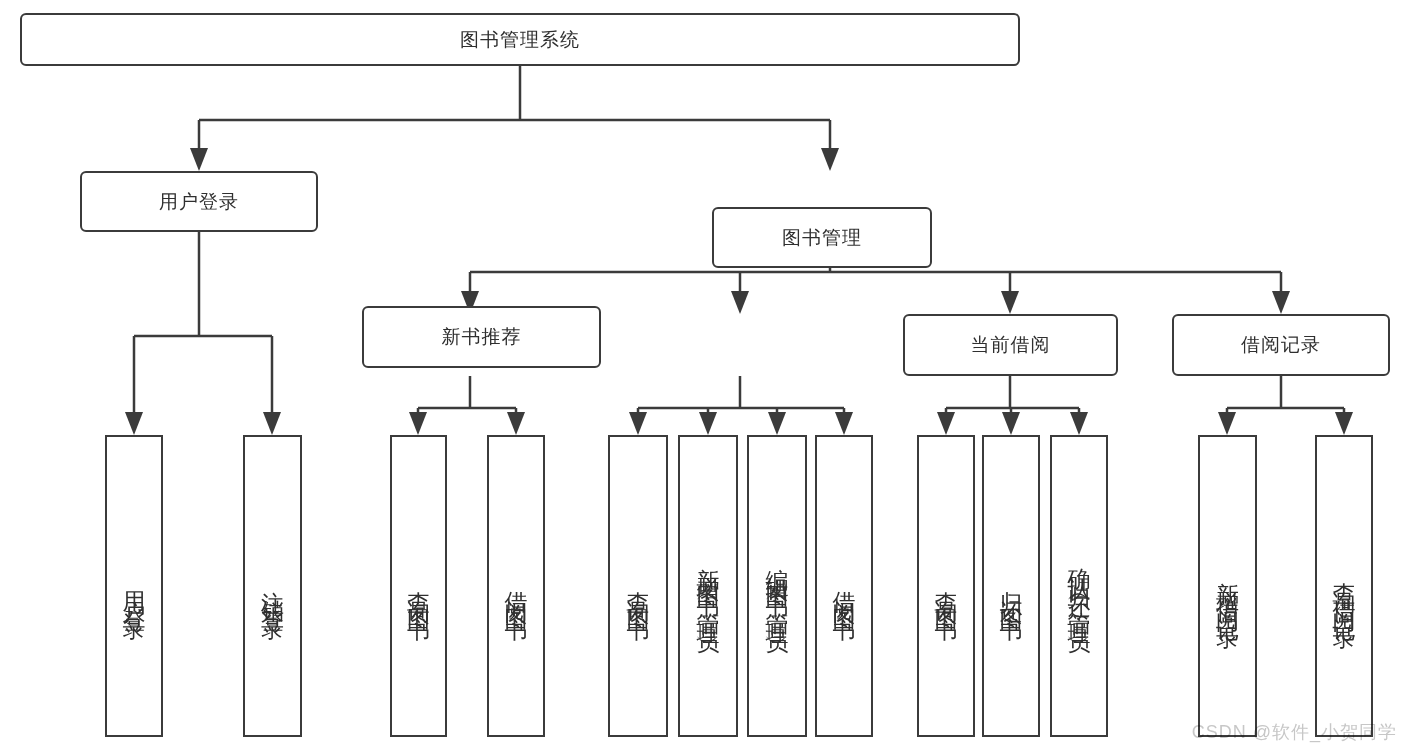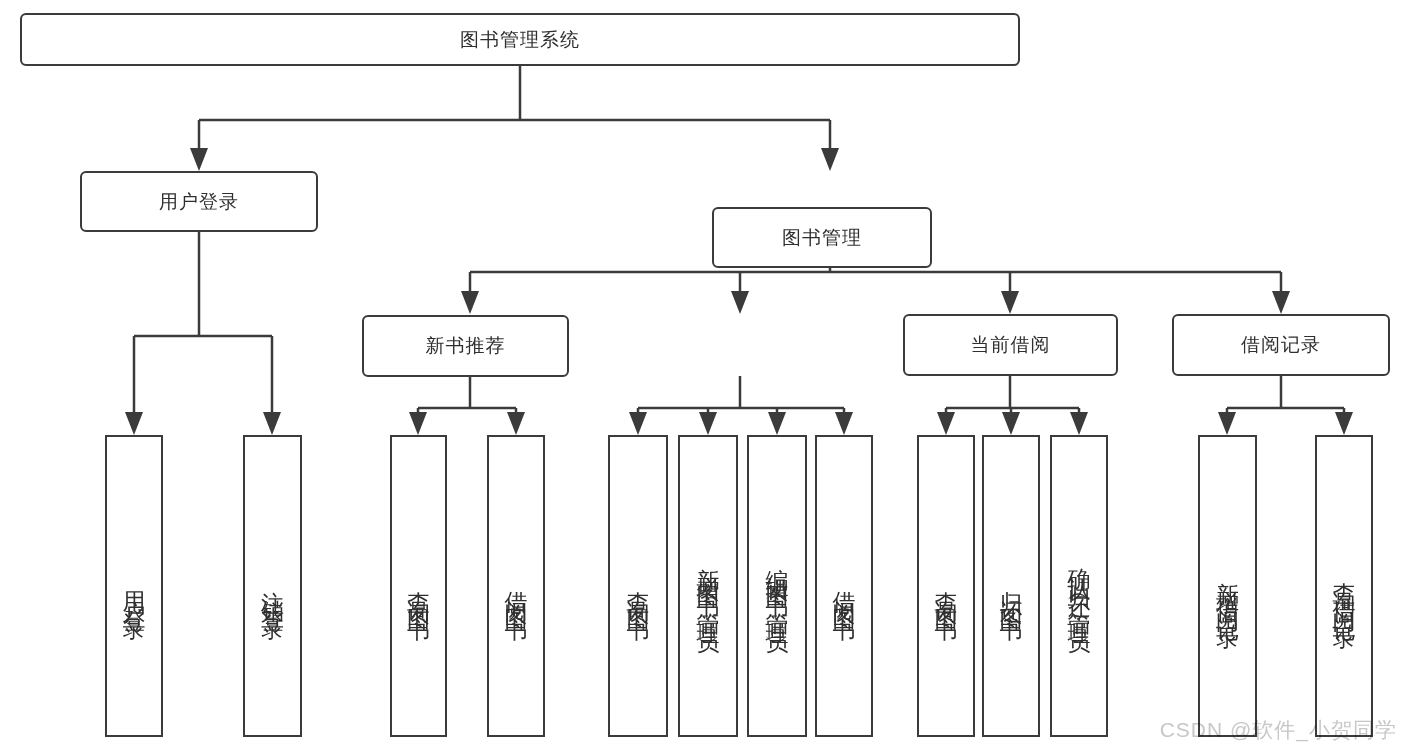--- a/index.html
+++ b/index.html
@@ -34,21 +34,21 @@
     writing-mode: vertical-lr;
     font-size: 23px;
     line-height: 1;
     letter-spacing: 9px;
     padding-top: 9px; 
   }
   .watermark {
     position: absolute;
     right: 8px;
     bottom: 3px;
-    font-size: 21px;
+    font-size: 18px;
     letter-spacing: 1px;
     color: var(--watermark);
     mix-blend-mode: multiply;
     z-index: 10;
     white-space: nowrap;
   }
 </style>
 </head>
 <body>
 
@@ -128,21 +128,21 @@
       <line x1="1344" y1="408" x2="1344" y2="416"></line>
       <polygon points="1335,412 1353,412 1344,435"></polygon>
     </g>
   </svg>
 
   <div class="node h" style="left:20px; top:13px; width:1000px; height:53px;">图书管理系统</div>
 
   <div class="node h" style="left:80px; top:171px; width:238px; height:61px;">用户登录</div>
   <div class="node h" style="left:712px; top:173px; width:220px; height:61px;margin-top:34px;">图书管理</div>
 
-  <div class="node h" style="left:362px; top:315px; width:207px; height:62px;">新书推荐</div>
+  <div class="node h" style="left:362px; top:306px; width:239px; height:62px;">新书推荐</div>
   <div class="node h" style="left:903px; top:314px; width:215px; height:62px;font-family:Liberation Mono, monospace;">当前借阅</div>
   <div class="node h" style="left:1172px; top:314px; width:218px; height:62px;">借阅记录</div>
 
   <div class="node v" style="left:105px; top:435px; width:58px; height:302px;">用户登录</div>
   <div class="node v" style="left:243px; top:435px; width:59px; height:302px;">注销登录</div>
 
   <div class="node v" style="left:390px; top:435px; width:57px; height:302px;">查询图书</div>
   <div class="node v" style="left:487px; top:435px; width:58px; height:302px;">借阅图书</div>
 
   <div class="node v" style="left:608px; top:435px; width:60px; height:302px;">查询图书</div>

